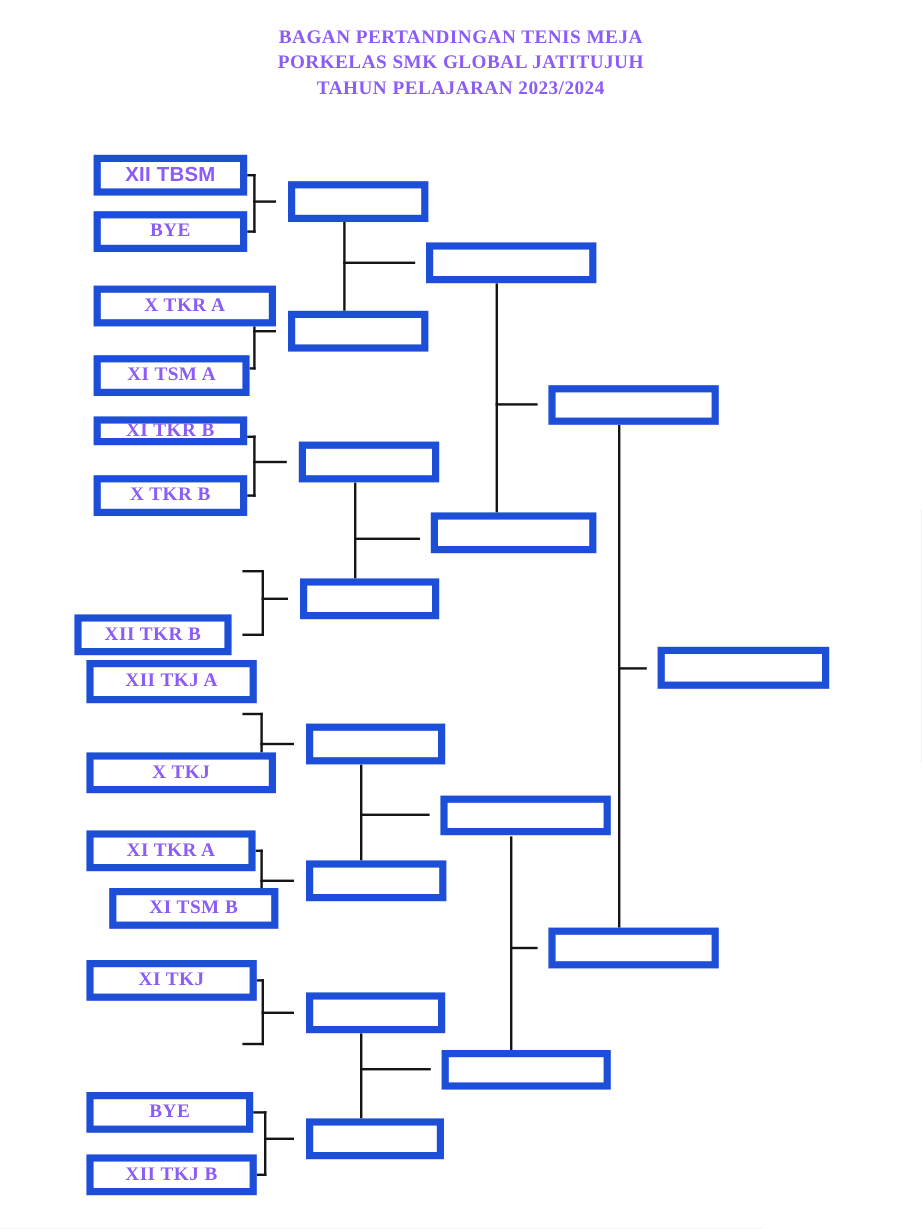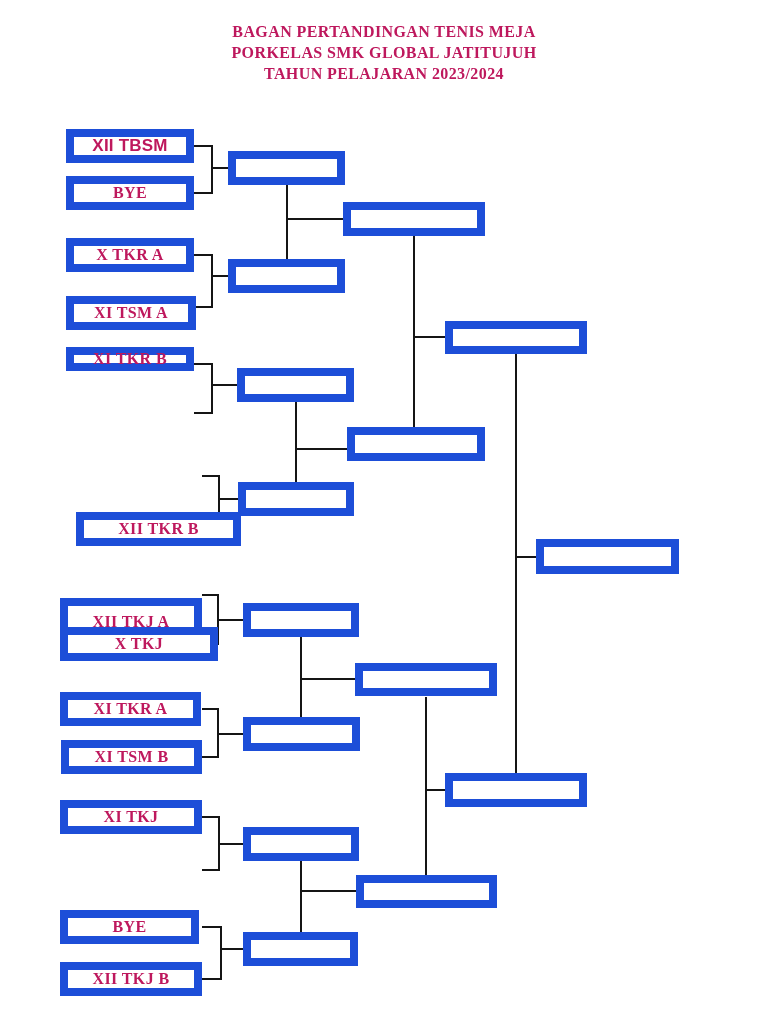--- a/index.html
+++ b/index.html
@@ -1,20 +1,20 @@
 <!DOCTYPE html>
 <html><head>
 <meta charset="utf-8">
 <style>
   html,body{margin:0;padding:0;background:#e9e9e9;}
   .page{position:relative;width:768px;height:1024px;background:#ffffff;overflow:hidden;
-        font-family:"Liberation Serif",serif;color:#be185d;}
+        font-family:"Liberation Serif",serif;color:#8b5cf6;}
   .title{position:absolute;top:21px;left:0;width:100%;text-align:center;
          font-weight:bold;font-size:16px;line-height:21px;letter-spacing:.4px;}
-  .box{position:absolute;background:#fff;border:8px solid #1d4ed8;box-sizing:border-box;}
+  .box{position:absolute;background:#fff;border:6px solid #1d4ed8;box-sizing:border-box;margin-left:12px;}
   .team{display:flex;align-items:center;justify-content:center;
         font-weight:bold;font-size:16px;letter-spacing:.4px;}
   .team.sans{font-family:"Liberation Sans",sans-serif;font-size:17px;letter-spacing:.2px;}
   .h,.v{position:absolute;background:#151515;}
   .h{height:2px;}
   .v{width:2px;}
 </style>
 </head>
 <body>
 
@@ -82,28 +82,29 @@
   <div class="h" style="left:413px;top:336px;width:35px"></div>
 
   <div class="v" style="left:425px;top:697px;height:180px"></div>
   <div class="h" style="left:425px;top:789px;width:23px"></div>
 
   <div class="v" style="left:515px;top:354px;height:421px"></div>
   <div class="h" style="left:515px;top:556px;width:24px"></div>
 
   <div class="box team sans" style="left:66px;top:129px;width:128px;height:34px">XII TBSM</div>
   <div class="box team" style="left:66px;top:176px;width:128px;height:34px">BYE</div>
-  <div class="box team" style="left:66px;top:238px;width:128px;height:34px">X TKR A</div>
+  <div class="box team" style="left:66px;top:238px;width:152px;height:34px">X TKR A</div>
   <div class="box team" style="left:66px;top:296px;width:130px;height:34px">XI TSM A</div>
   <div class="box team" style="left:66px;top:347px;width:128px;height:24px">XI TKR B</div>
-  <div class="box team" style="left:76px;top:512px;width:165px;height:34px">XII TKR B</div>
-  <div class="box team" style="left:60px;top:598px;width:142px;height:48px">XII TKJ A</div>
+  <div class="box team" style="left:66px;top:396px;width:128px;height:34px">X TKR B</div>
+  <div class="box team" style="left:50px;top:512px;width:131px;height:34px">XII TKR B</div>
+  <div class="box team" style="left:60px;top:550px;width:142px;height:36px">XII TKJ A</div>
   <div class="box team" style="left:60px;top:627px;width:158px;height:34px">X TKJ</div>
   <div class="box team" style="left:60px;top:692px;width:141px;height:34px">XI TKR A</div>
-  <div class="box team" style="left:61px;top:740px;width:141px;height:34px">XI TSM B</div>
+  <div class="box team" style="left:79px;top:740px;width:141px;height:34px">XI TSM B</div>
   <div class="box team" style="left:60px;top:800px;width:142px;height:34px">XI TKJ</div>
   <div class="box team" style="left:60px;top:910px;width:139px;height:34px">BYE</div>
   <div class="box team" style="left:60px;top:962px;width:142px;height:34px">XII TKJ B</div>
 
   <div class="box team" style="left:228px;top:151px;width:117px;height:34px"></div>
   <div class="box team" style="left:228px;top:259px;width:117px;height:34px"></div>
   <div class="box team" style="left:237px;top:368px;width:117px;height:34px"></div>
   <div class="box team" style="left:238px;top:482px;width:116px;height:34px"></div>
   <div class="box team" style="left:243px;top:603px;width:116px;height:34px"></div>
   <div class="box team" style="left:243px;top:717px;width:117px;height:34px"></div>

